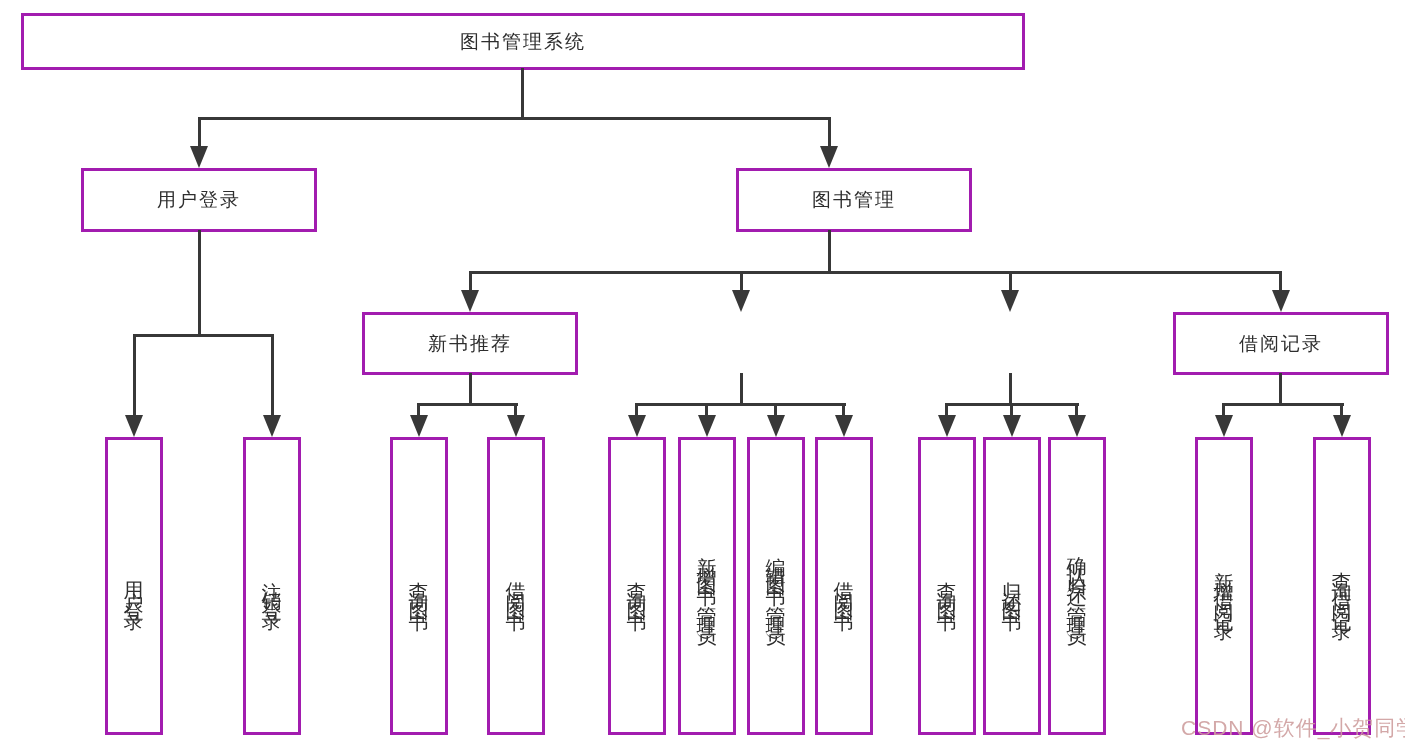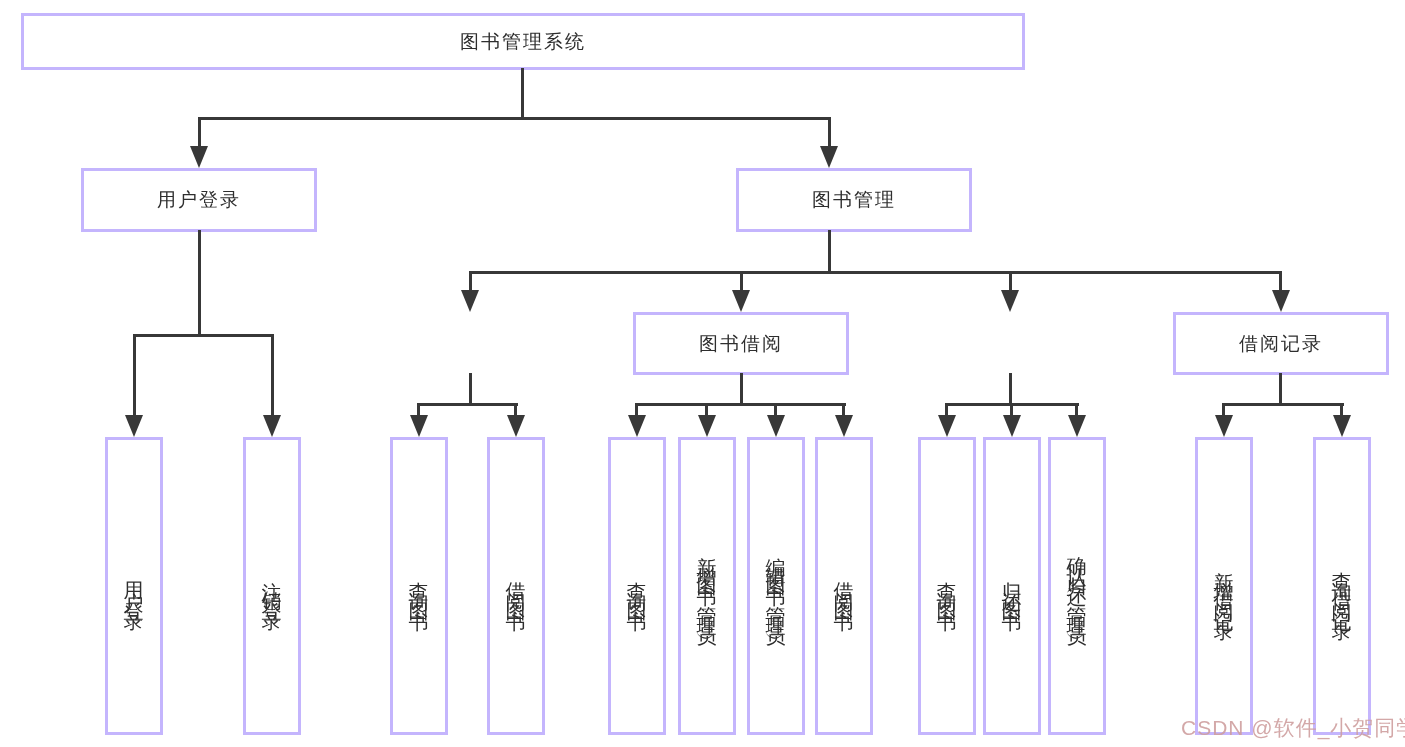--- a/index.html
+++ b/index.html
@@ -9,21 +9,21 @@
     height: 747px;
     background: #ffffff;
     overflow: hidden;
     font-family: "Liberation Sans", "DejaVu Sans", sans-serif;
     color: #2e2e2e;
   }
   
   .node {
     position: absolute;
     box-sizing: border-box;
-    border: 3px solid #c4b5fd;
+    border: 3px solid #a21caf;
     background: #ffffff;
     display: flex;
     align-items: center;
     justify-content: center;
     font-size: 19px;
     letter-spacing: 2px;
     white-space: nowrap;
   }
   .root { left: 21px; top: 13px; width: 1004px; height: 57px; }
   .lvl2 { top: 168px; width: 236px; height: 64px; }
@@ -62,21 +62,21 @@
 </head>
 <body>
 
 <div class="stage">
 
   <div class="node root">图书管理系统</div>
 
   <div class="node lvl2" style="left:81px">用户登录</div>
   <div class="node lvl2" style="left:736px">图书管理</div>
 
-  <div class="node lvl3" style="left:633px">图书借阅</div>
+  <div class="node lvl3" style="left:362px">新书推荐</div>
   <div class="node lvl3" style="left:1173px">借阅记录</div>
 
   <div class="node leaf" style="left:105px">用户登录</div>
   <div class="node leaf" style="left:243px">注销登录</div>
 
   <div class="node leaf" style="left:390px">查询图书</div>
   <div class="node leaf" style="left:487px">借阅图书</div>
 
   <div class="node leaf" style="left:608px">查询图书</div>
   <div class="node leaf" style="left:678px">新增图书（管理员）</div>

